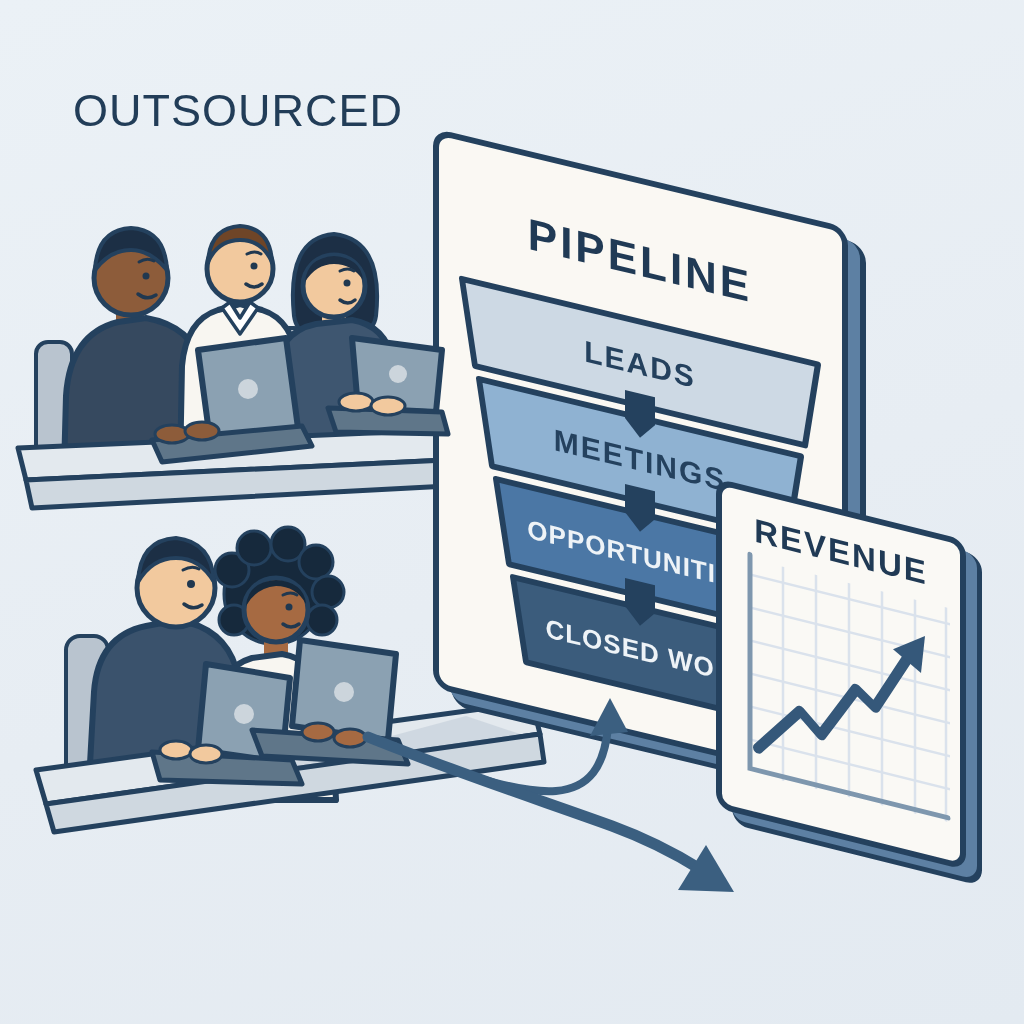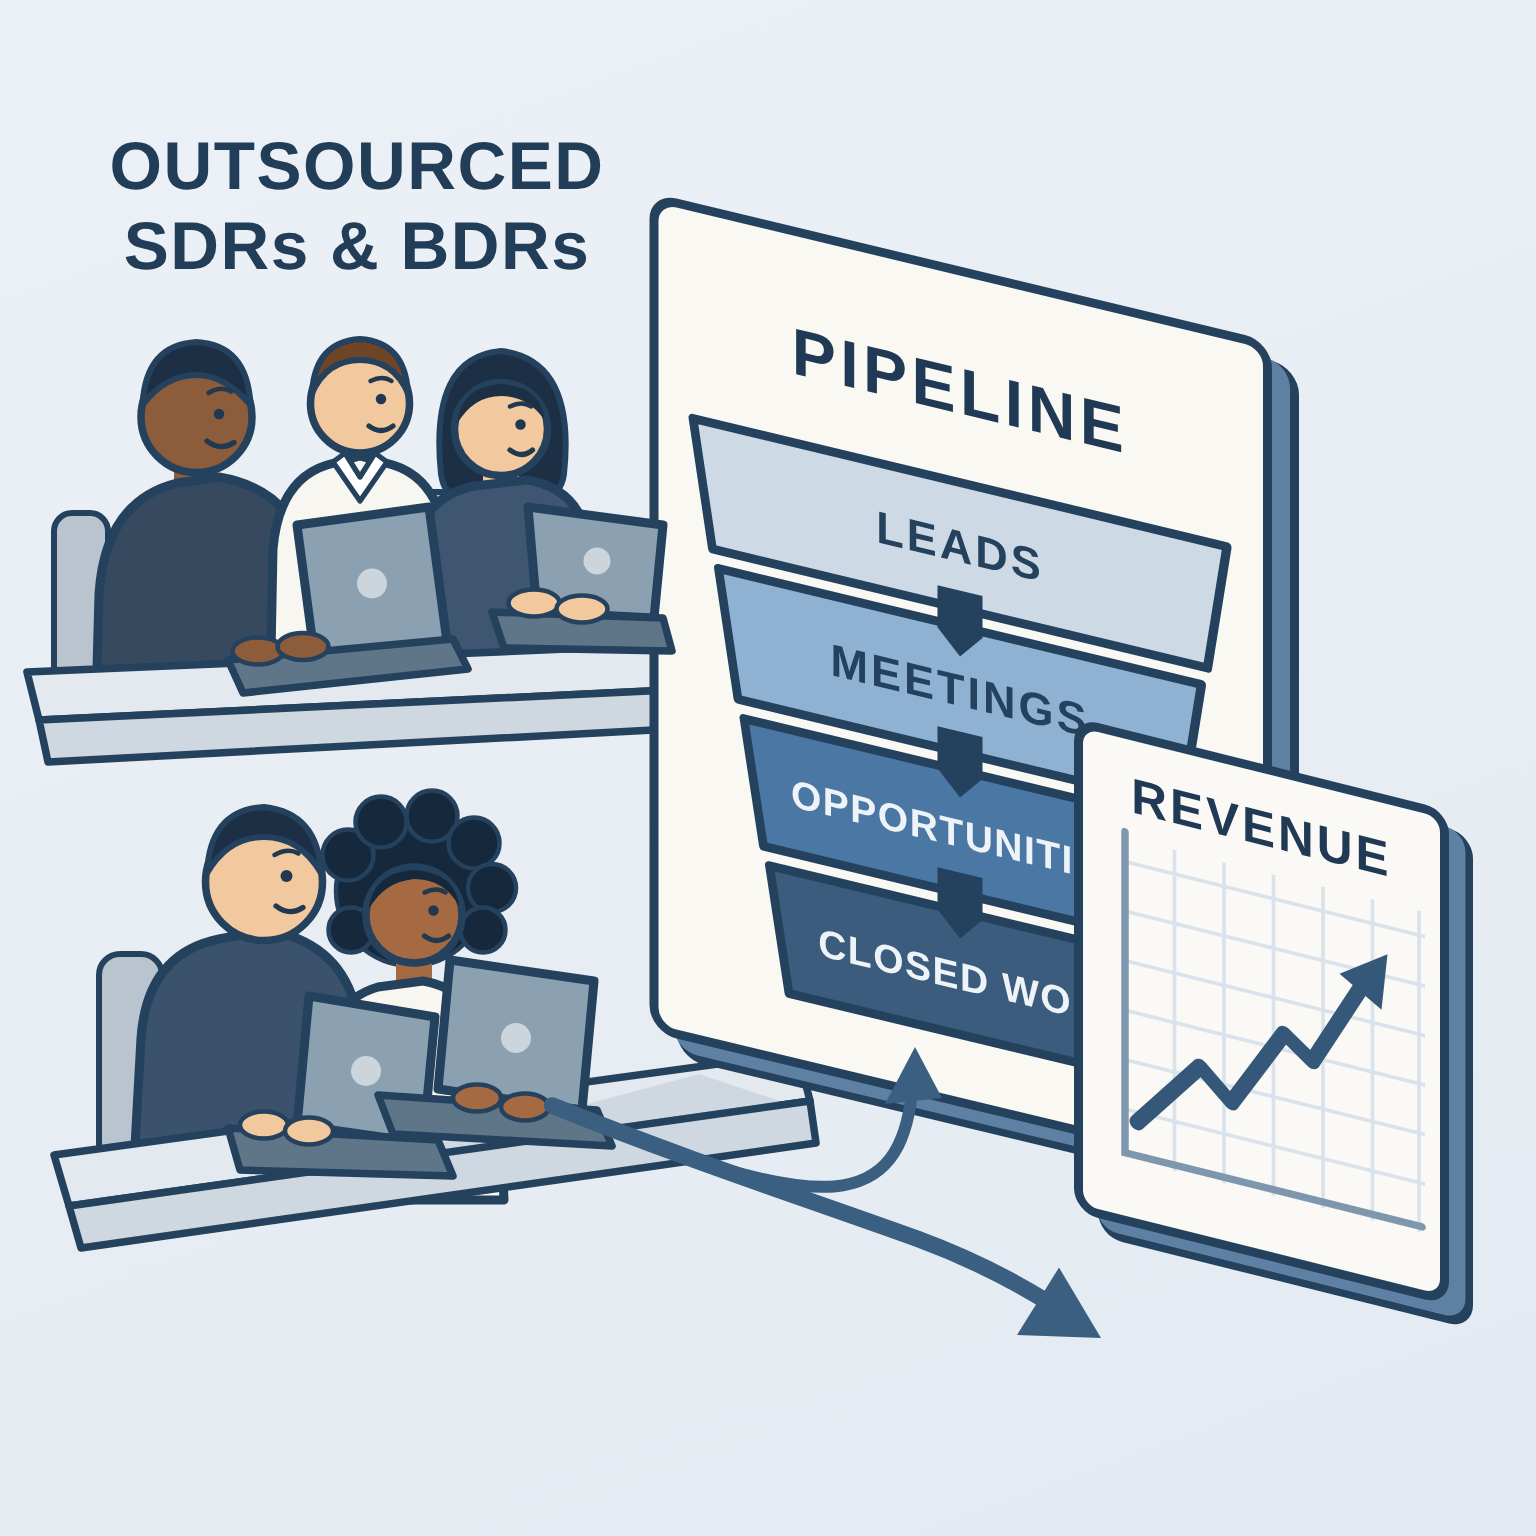--- a/index.html
+++ b/index.html
@@ -4,21 +4,21 @@
 <style>
   html,body{margin:0;padding:0;}
   body{font-family:"Liberation Sans",sans-serif;}
   .canvas{
     position:relative;width:1024px;height:1024px;overflow:hidden;
     background:linear-gradient(160deg,#ebf1f6 0%,#e7edf3 55%,#e3eaf1 100%);
   }
   
   .headline{
     position:absolute;left:52px;top:84px;width:372px;text-align:center;
-    color:#223d58;font-weight:bold;line-height:1.18;letter-spacing:1px;
+    color:#223d58;font-weight:normal;line-height:1.18;letter-spacing:1px;
     font-size:45px;z-index:1;
   }
   
   .board{
     position:absolute;left:433px;top:128px;width:403px;height:548px;
     background:#faf8f3;border:6px solid #24415e;border-radius:18px;
     transform:skewY(13.5deg);transform-origin:0 0;
     box-shadow:14px 10px 0 -2px #5d80a3, 18px 13px 0 0 #24415e;
     z-index:2;
   }
@@ -42,21 +42,20 @@
   .sheet{position:absolute;left:0;top:0;}
   .z1{z-index:1}.z3{z-index:3}.z4{z-index:4}
 </style>
 </head>
 <body>
 
 <div class="canvas">
 
   <div class="headline">
     <div>OUTSOURCED</div>
-    <div>SDRs &amp; BDRs</div>
   </div>
 
   <svg class="sheet z1" width="1024" height="1024" viewBox="0 0 1024 1024">
 
     <g>
       <rect x="36" y="342" width="36" height="120" rx="12" fill="#b9c4cf" stroke="#24415e" stroke-width="4"></rect>
       <rect x="258" y="328" width="48" height="80" rx="12" fill="#b9c4cf" stroke="#24415e" stroke-width="4"></rect>
 
       <g>
         <rect x="116" y="304" width="28" height="24" fill="#8d5c3a"></rect>

